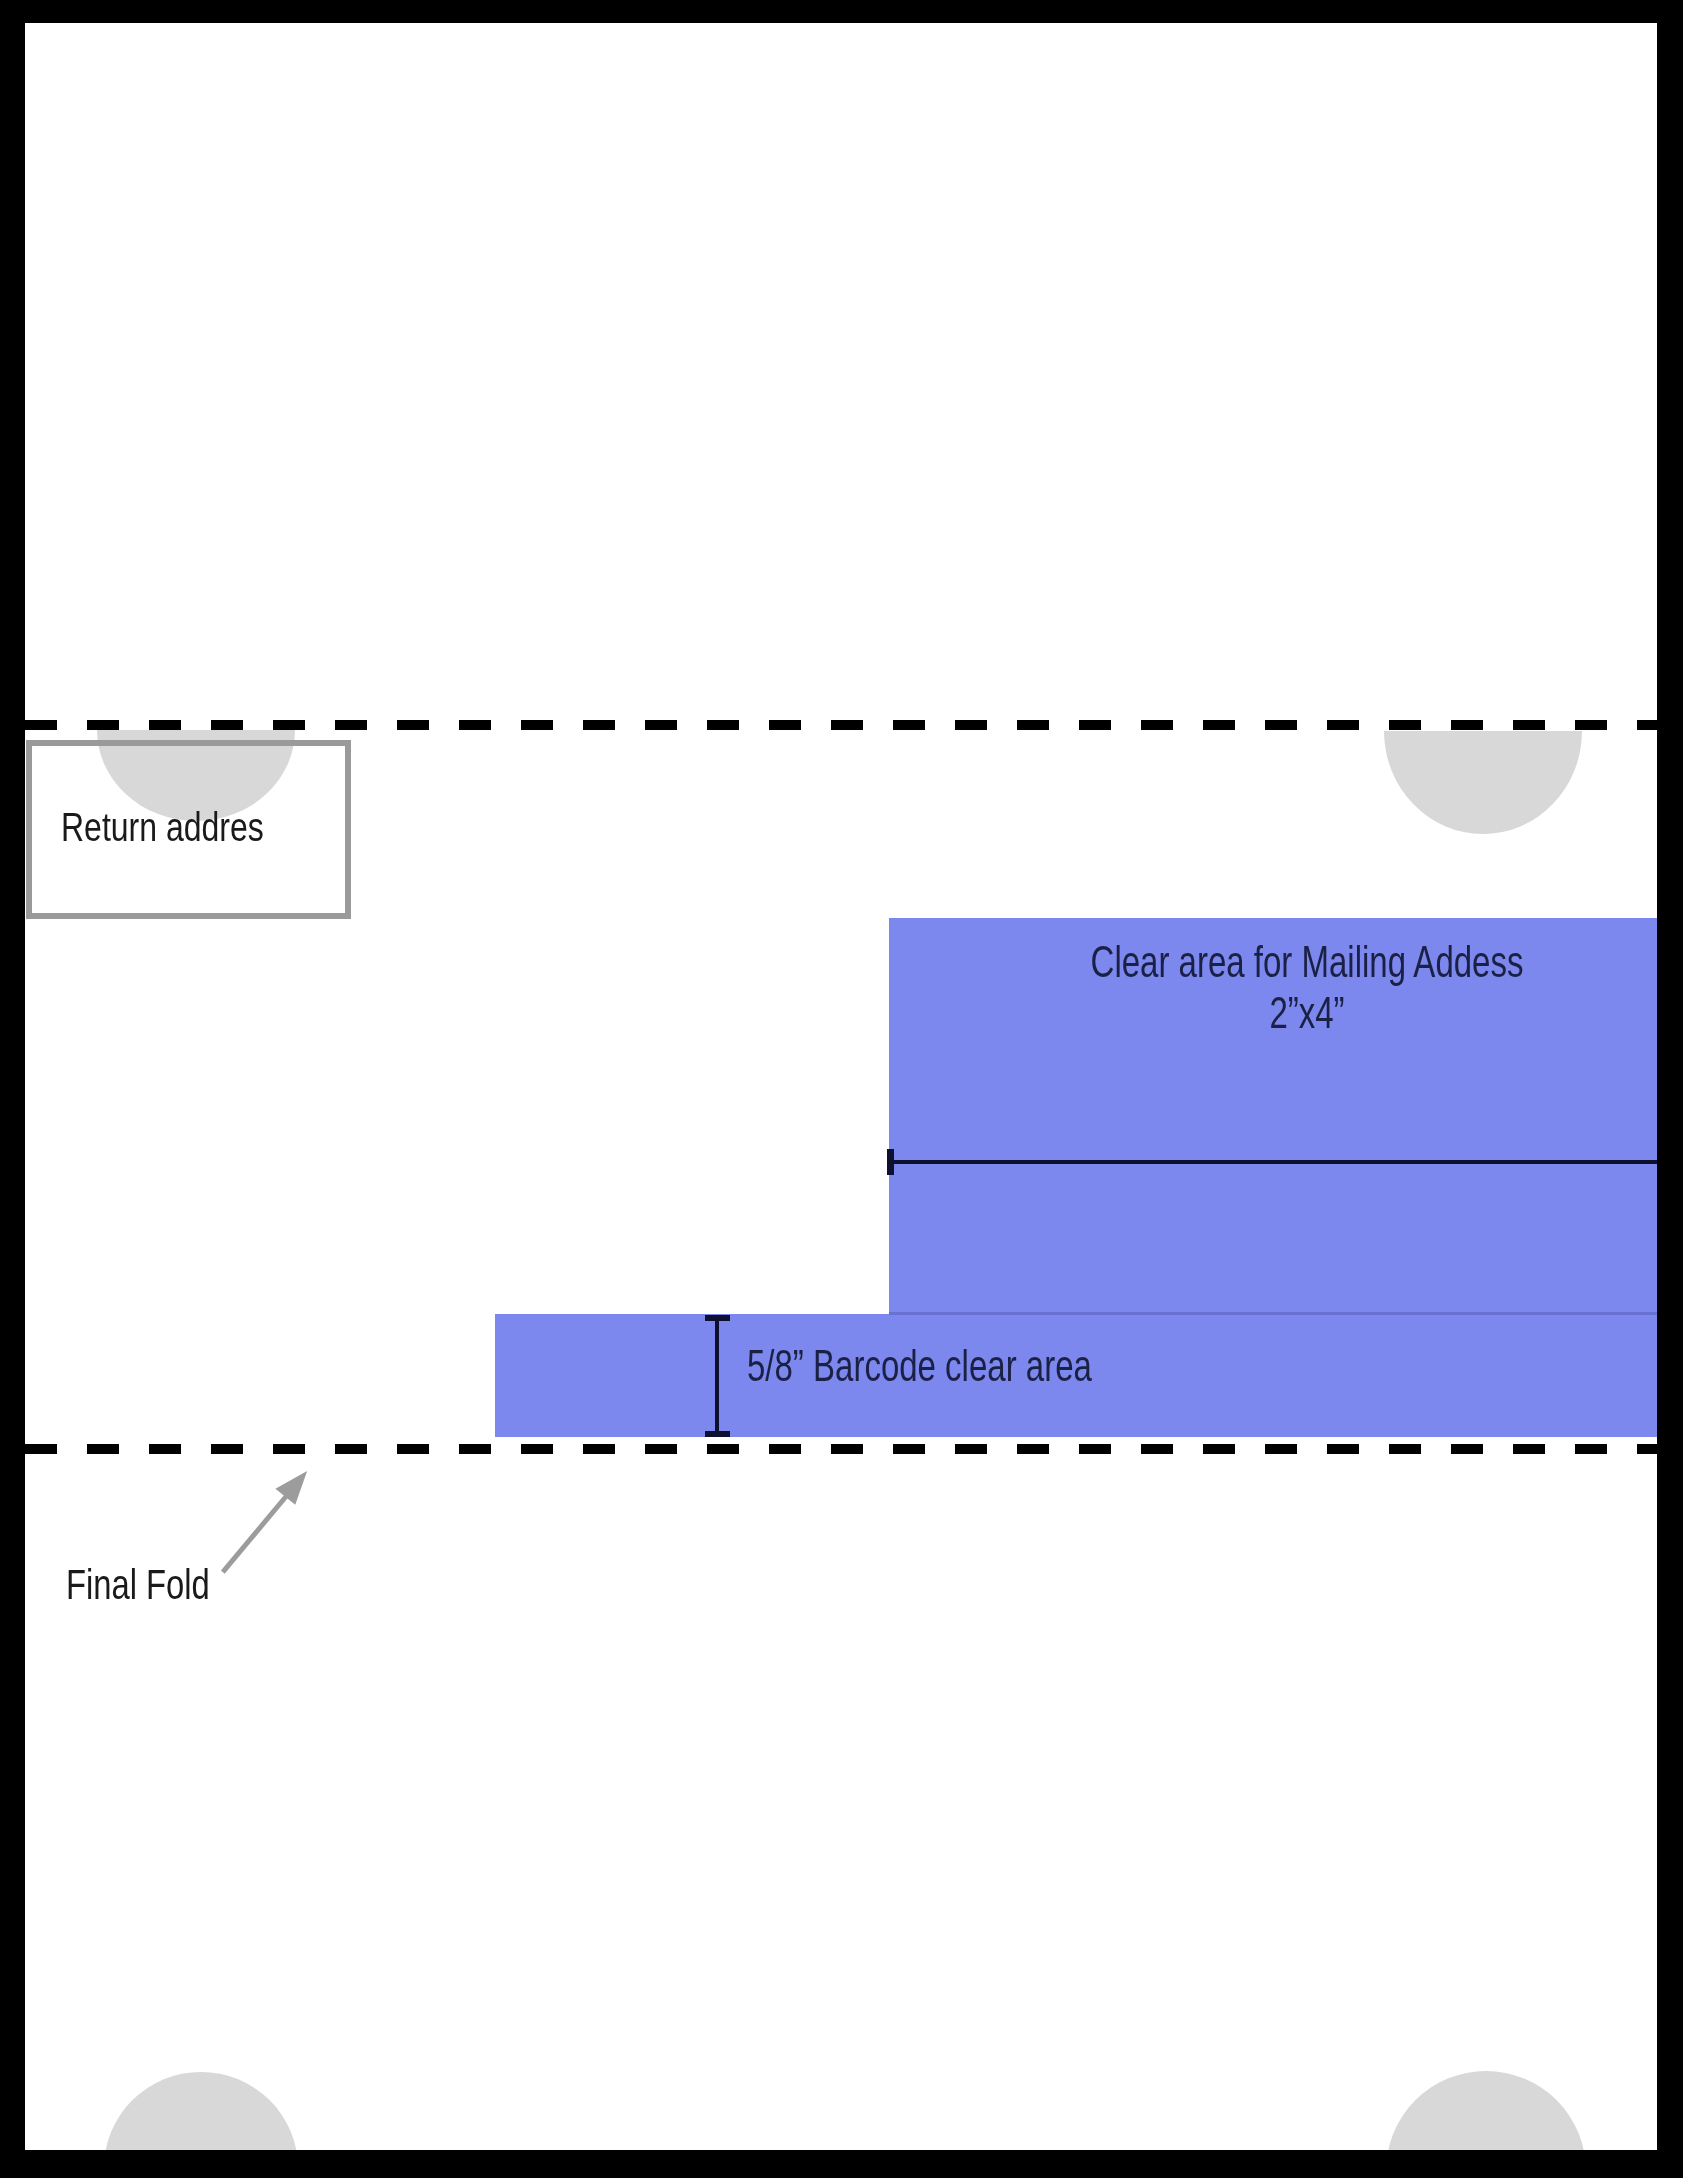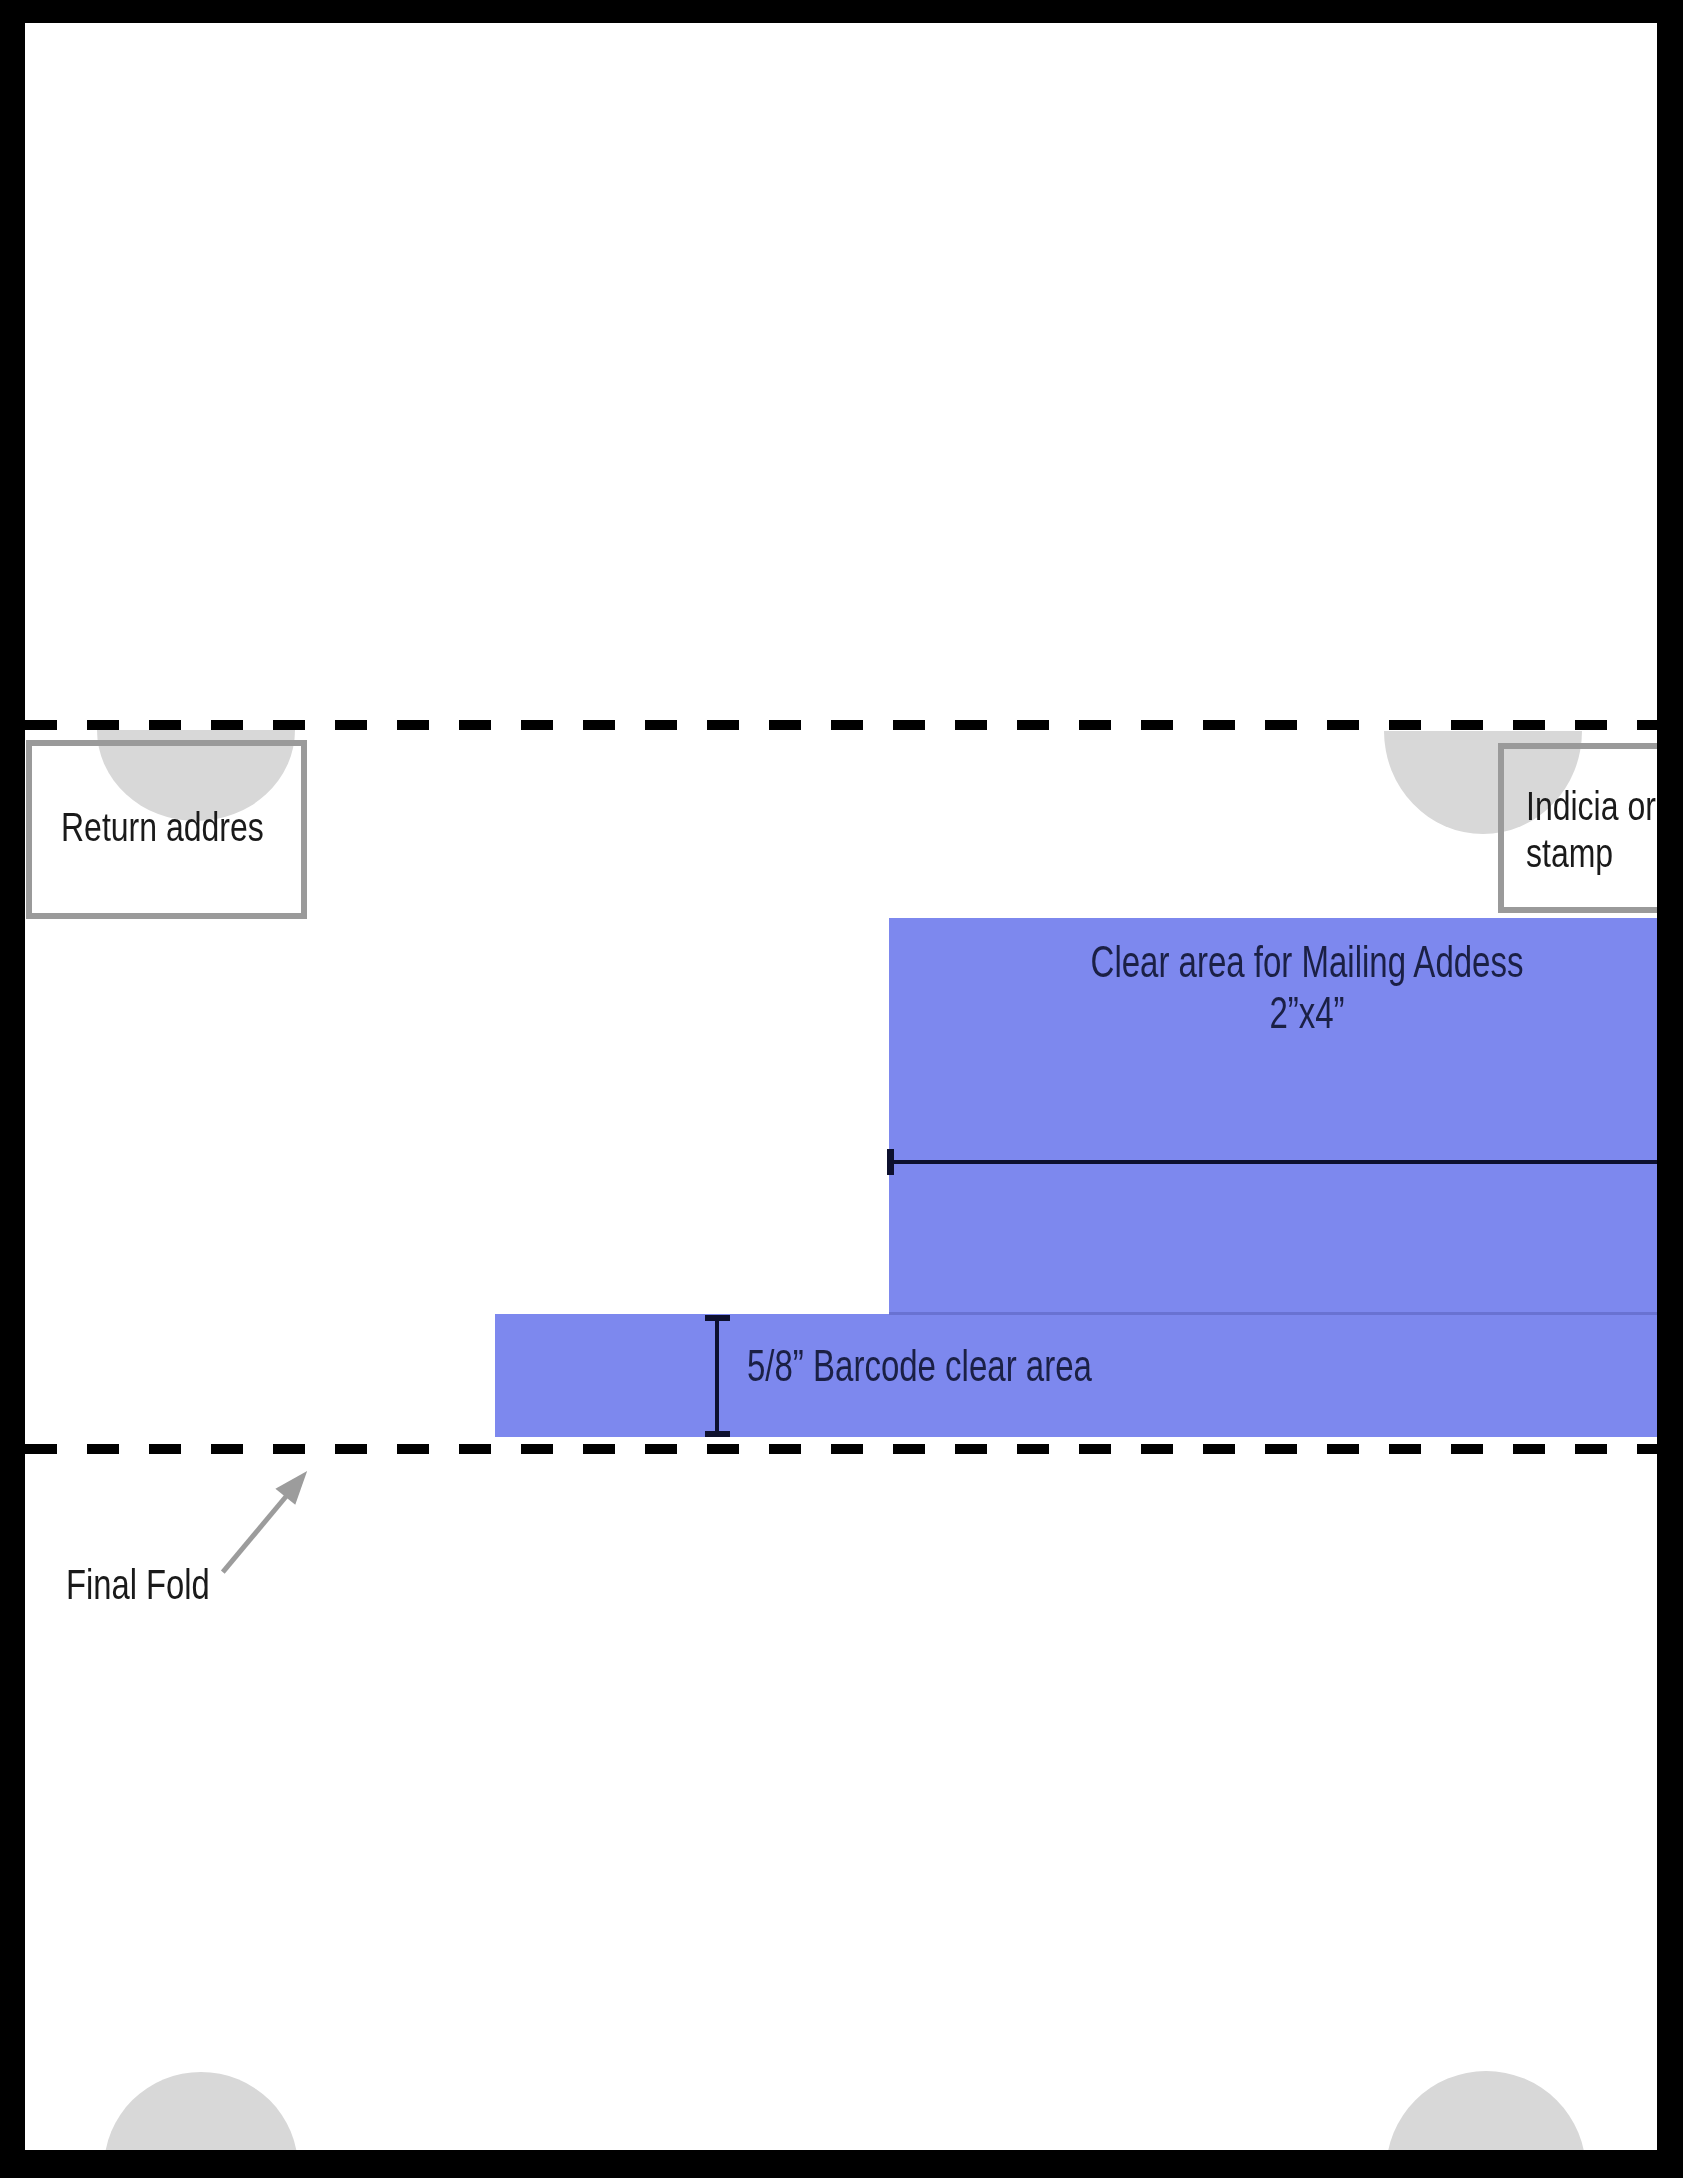--- a/index.html
+++ b/index.html
@@ -30,21 +30,21 @@
   .semi-up{border-radius:50% 50% 0 0 / 100% 100% 0 0;}
   .semi-tl{left:97px;top:730px;width:198px;height:91px;}
   .semi-tr{left:1384px;top:731px;width:198px;height:103px;}
   .semi-bl{left:104px;top:2072px;width:194px;height:96px;}
   .semi-br{left:1386px;top:2071px;width:200px;height:100px;}
   
   .gbox{
     position:absolute;box-sizing:border-box;background:transparent;
     border:6px solid var(--box-border-gray,#9a9a9a);z-index:4;
   }
-  .return-box{left:26px;top:740px;width:281px;height:179px;}
+  .return-box{left:26px;top:740px;width:325px;height:179px;}
   .indicia-box{left:1498px;top:743px;width:185px;height:170px;}
   .label{
     position:absolute;color:var(--label-black,#1a1a1a);
     white-space:nowrap;z-index:5;
   }
   .return-label{
     left:29px;top:59px;font-size:40px;line-height:44px;
     transform:scaleX(.80);transform-origin:left top;
   }
   .indicia-label{
@@ -91,23 +91,20 @@
 
   <div class="semi semi-down semi-tl"></div>
   <div class="semi semi-down semi-tr"></div>
   <div class="semi semi-up semi-bl"></div>
   <div class="semi semi-up semi-br"></div>
 
   <div class="gbox return-box">
     <span class="label return-label">Return addres</span>
   </div>
 
-  <div class="gbox indicia-box">
-    <span class="label indicia-label"><span>Indicia or</span><br><span>stamp</span></span>
-  </div>
 
   <div class="blue mailing-rect"></div>
 
   <div class="blue barcode-rect"></div>
   <div class="seam"></div>
 
   <div class="mailing-label"><span>Clear area for Mailing Addess</span><br><span>2”x4”</span></div>
 
   <div class="barcode-label">5/8” Barcode clear area</div>
 

